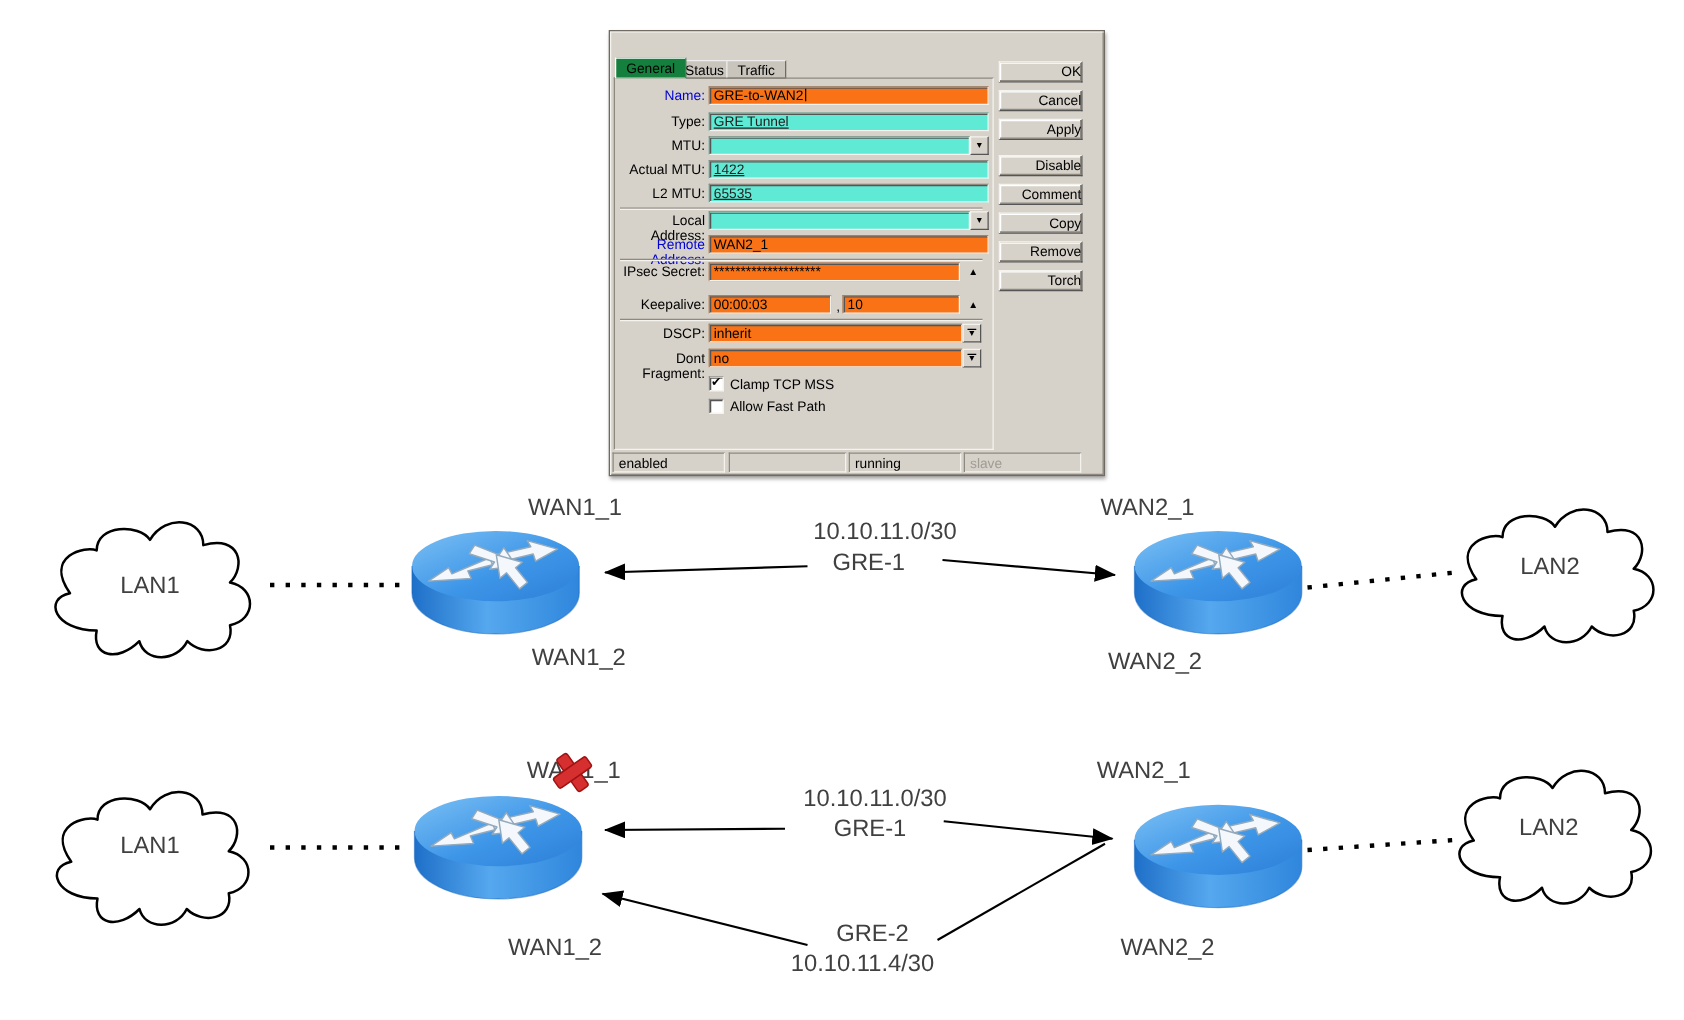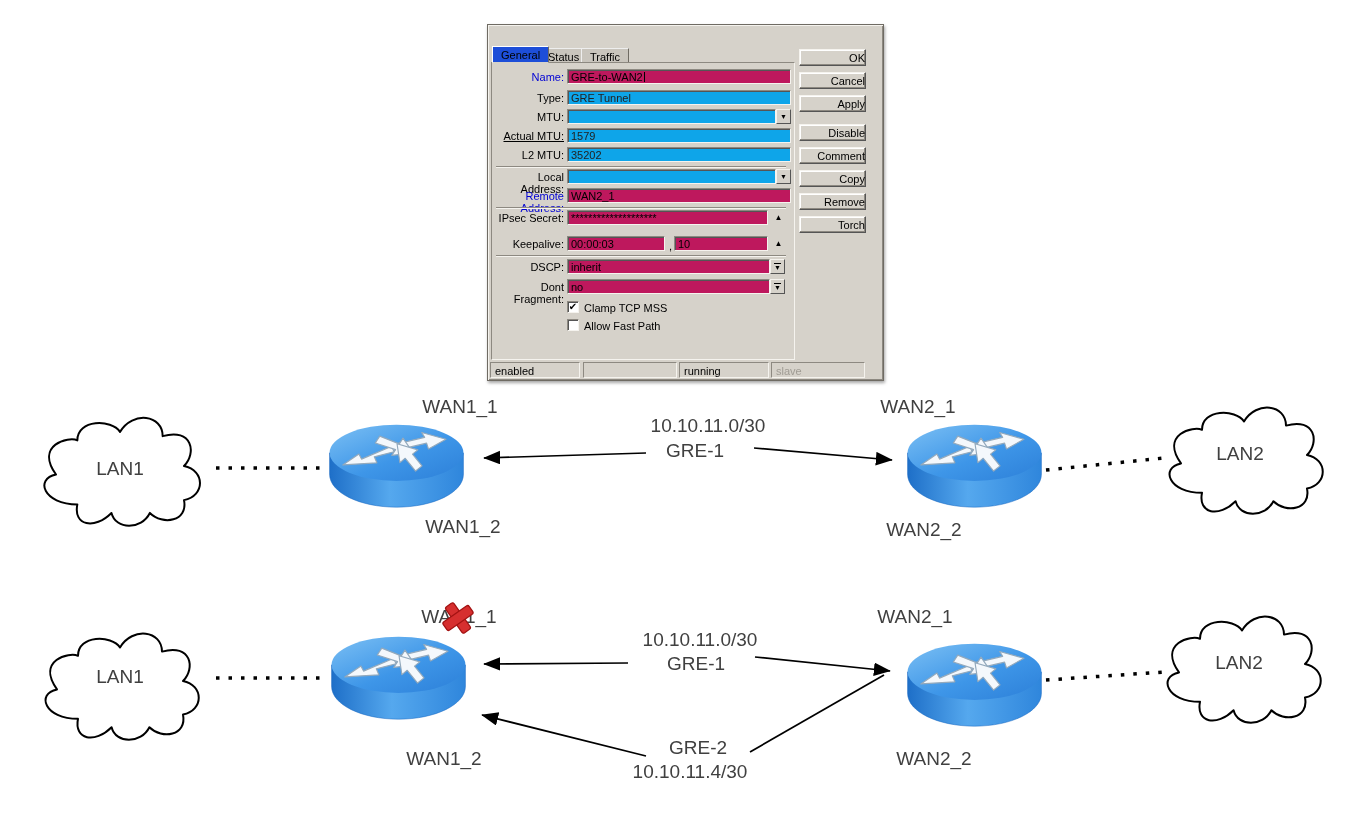--- a/index.html
+++ b/index.html
@@ -15,35 +15,35 @@
   .titlebar { position:absolute; left:2px; top:2px; right:2px; height:15px;
               background:linear-gradient(90deg,#3d4bc2,#5463d6); color:#fff;
               display:flex; align-items:center; padding:0 3px; font-size:11px; }
   .titlebar .tspacer { flex:1; }
   .winbtn { width:14px; height:12px; margin-left:2px; background:#d6d2ca;
             border:1px solid; border-color:#fff #555 #555 #fff;
             display:flex; align-items:center; justify-content:center;
             font-size:9px; font-weight:bold; color:#000; line-height:1; }
   .maxglyph { width:7px; height:6px; border:1px solid #000; border-top-width:2px; }
 
-  .tab { position:absolute; top:21px; height:17px; padding:2px 8px 0 8px; background:#1d4ed8;
+  .tab { position:absolute; top:21px; height:17px; padding:2px 8px 0 8px; background:#15803d;
          border:1px solid; border-color:#fff #6f6b63 #d6d2ca #fff; font-size:11px; }
   .tab.inactive { top:23px; height:15px; background:#c9c5bd;
                   border-color:#eee #6f6b63 #6f6b63 #eee; }
   .panel { position:absolute; left:3px; top:37px; width:304px; height:298px;
            border:1px solid; border-color:#8d8981 #f5f3ee #f5f3ee #8d8981; }
   .sep { position:absolute; height:2px; left:8px; width:290px;
          border-top:1px solid #8d8981; border-bottom:1px solid #f5f3ee; }
 
   .flabel { position:absolute; left:4px; width:72px; text-align:right; color:#000; }
   .flabel.blue { color:#0000d4; }
-  .field { position:absolute; height:15px; background:#be185d; padding:1px 3px 0 3px;
+  .field { position:absolute; height:15px; background:#f97316; padding:1px 3px 0 3px;
            border:1px solid; border-color:#8d8981 #f5f3ee #f5f3ee #8d8981;
            box-shadow: inset 1px 1px 0 #555; overflow:hidden; white-space:nowrap; }
-  .field.disabled { background:#0ea5e9; color:#222; }
+  .field.disabled { background:#5eead4; color:#222;text-decoration:underline; }
   .combo-btn { position:absolute; width:15px; height:15px; background:#d6d2ca;
                border:1px solid; border-color:#f5f3ee #555 #555 #f5f3ee;
                font-size:7px; display:flex; align-items:center; justify-content:center; color:#000; }
   .flat-arrow { position:absolute; width:13px; height:13px; font-size:8px; color:#000;
                 display:flex; align-items:center; justify-content:center; }
   .ovr-btn { position:absolute; width:15px; height:15px; background:#d6d2ca;
              border:1px solid; border-color:#f5f3ee #555 #555 #f5f3ee;
              display:flex; flex-direction:column; align-items:center; justify-content:center; }
   .ovr-btn .bar { width:7px; height:1px; background:#000; margin-bottom:1px; }
   .ovr-btn .tri { font-size:7px; line-height:5px; }
@@ -125,25 +125,25 @@
 
   <div class="flabel" style="top:67px;">Type:</div>
   <div class="field disabled" style="left:79px; top:65px; width:224px;">GRE Tunnel</div>
 
   <div class="flabel" style="top:86px;">MTU:</div>
   <div class="field disabled" style="left:79px; top:84px; width:209px;"></div>
   <div class="combo-btn" style="left:288px; top:84px;">
       <span>▼</span>
     </div>
 
-  <div class="flabel" style="top:105px;text-decoration:underline;">Actual MTU:</div>
-  <div class="field disabled" style="left:79px; top:103px; width:224px;">1579</div>
+  <div class="flabel" style="top:105px;">Actual MTU:</div>
+  <div class="field disabled" style="left:79px; top:103px; width:224px;">1422</div>
 
   <div class="flabel" style="top:124px;">L2 MTU:</div>
-  <div class="field disabled" style="left:79px; top:122px; width:224px;">35202</div>
+  <div class="field disabled" style="left:79px; top:122px; width:224px;">65535</div>
 
   <div class="sep" style="top:141px;"></div>
 
   <div class="flabel" style="top:146px;">Local Address:</div>
   <div class="field disabled" style="left:79px; top:144px; width:209px;"></div>
   <div class="combo-btn" style="left:288px; top:144px;">
       <span>▼</span>
     </div>
 
   <div class="flabel blue" style="top:165px;">Remote Address:</div>

